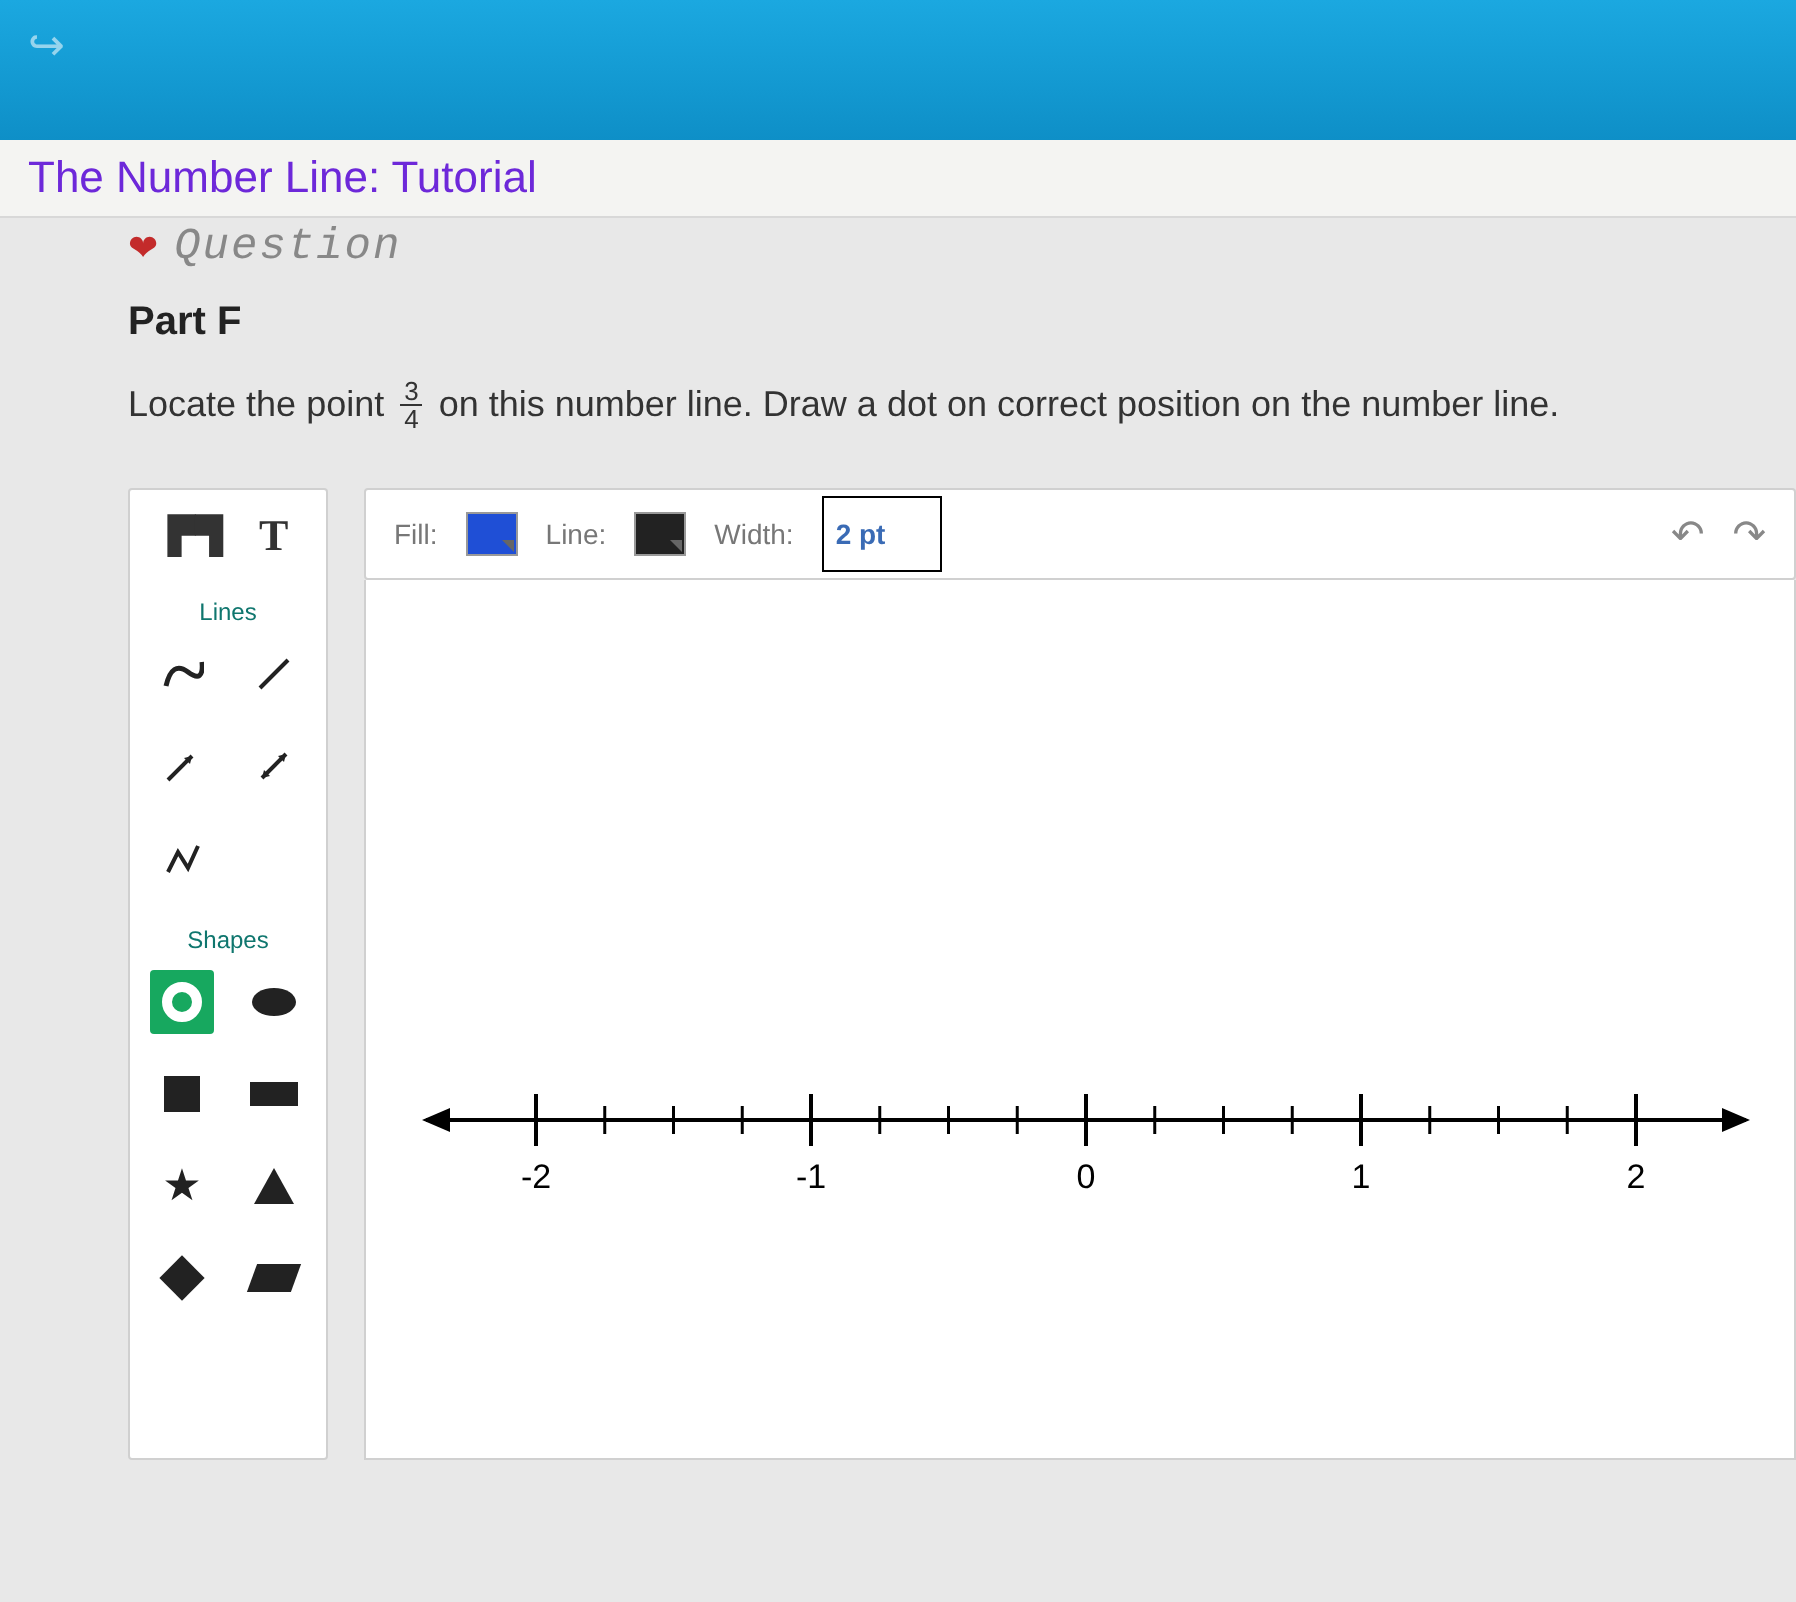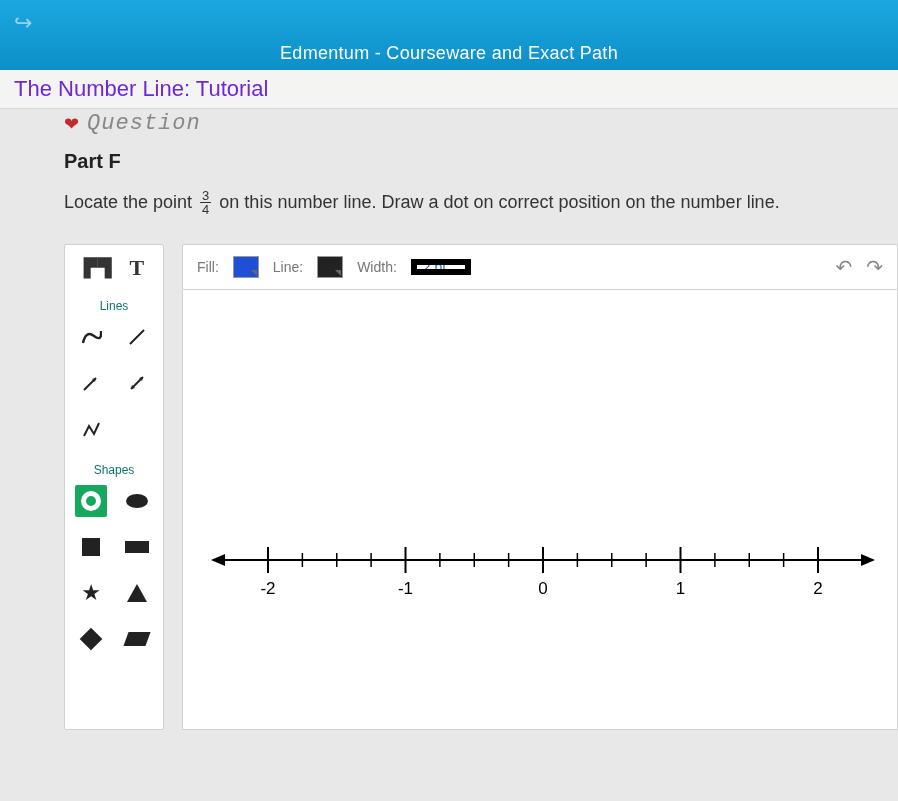--- a/index.html
+++ b/index.html
@@ -180,26 +180,27 @@
   right: 1px;
   bottom: 1px;
   width: 0; height: 0;
   border-left: 6px solid transparent;
   border-top: 6px solid #666;
 }
 .swatch.fill { background: #1f4fd6; }
 .swatch.line { background: #222; }
 .width-input {
   width: 60px;
-  height: 16px;
-  border: 6px solid #000000;
+  height: 38px;
+  border: 1px solid #000000;
   padding: 0 6px;
   font-size: 14px;
   color: #3a6bb5;
   background: #fff;
+  font-weight: bold;
 }
 .undo-icon, .redo-icon {
   font-size: 20px;
   color: #888;
   cursor: pointer;
 }
 .canvas-area {
   flex: 1;
   background: #fff;
   border: 1px solid #d0d0d0;
@@ -212,21 +213,20 @@
   position: absolute;
   left: 0;
   top: 240px;
 }
 </style>
 </head>
 <body>
 
 <div class="top-banner">
   <span class="arrow-left">↪</span>
-  <span>Edmentum - Courseware and Exact Path</span>
 </div>
 
 <div class="subtitle-bar">The Number Line: Tutorial</div>
 
 <div class="content-wrap">
   <div class="question-row">
     <span class="heart">❤</span>
     <span class="question-label">Question</span>
   </div>
 

